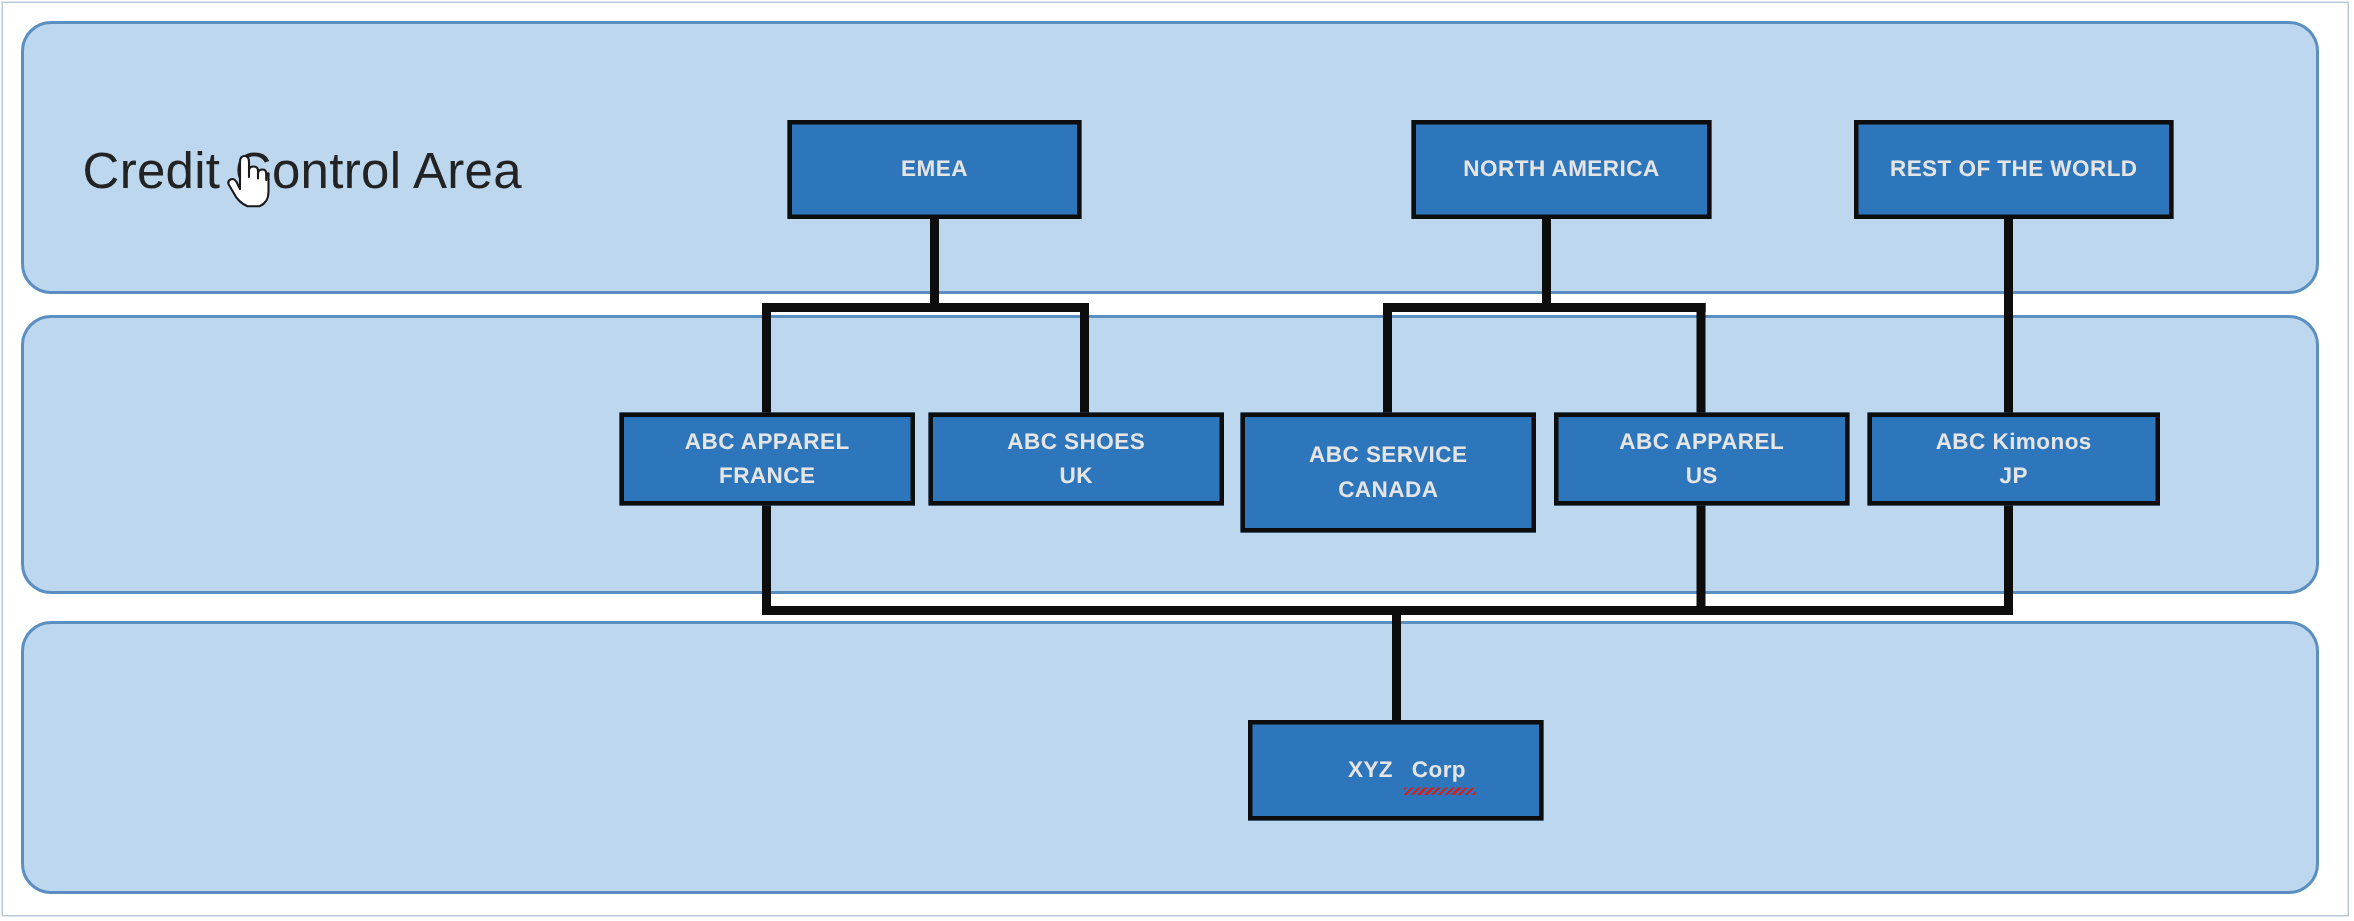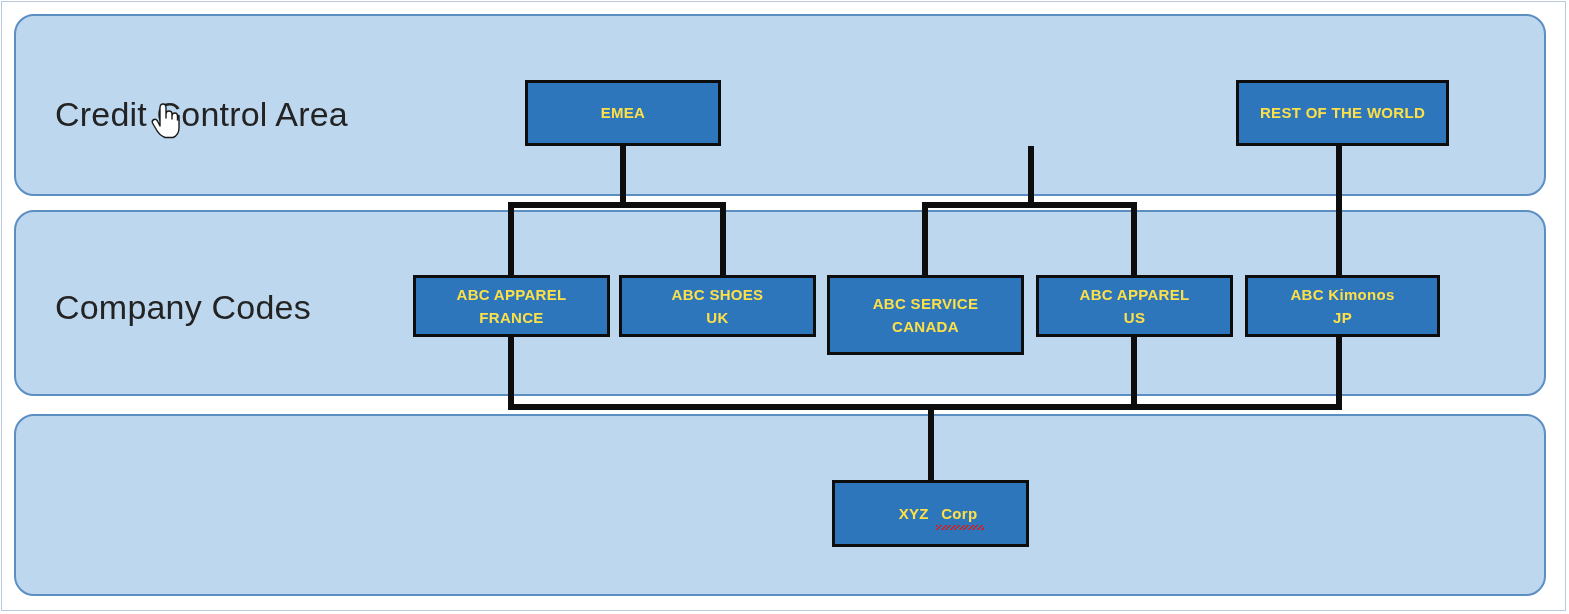--- a/index.html
+++ b/index.html
@@ -55,21 +55,21 @@
   
   .node {
     position: absolute;
     background: #2e76bc;
     border: 3px solid #0d0d0d;
     box-sizing: border-box;
     display: flex;
     align-items: center;
     justify-content: center;
     text-align: center;
-    color: #fde047;
+    color: #e5e5e5;
     font-weight: bold;
     font-size: 15px;
     line-height: 1.55;
     letter-spacing: 0.3px;
     font-family: "Liberation Sans", sans-serif;
     z-index: 5;
   }
   .node span { display: block; padding: 0 4px; }
 
   
@@ -128,21 +128,20 @@
 
 <div id="canvas">
 
   <div class="outer-frame"></div>
 
   <div class="band" id="band-credit"></div>
   <div class="band" id="band-company"></div>
   <div class="band" id="band-customer"></div>
 
   <div class="band-label" id="label-credit">Credit Control Area</div>
-  <div class="band-label" id="label-company">Company Codes</div>
 
   <div class="lnk v" style="left:620px; top:146px; height:62px;"></div>
   <div class="lnk h" style="left:508px; top:202px; width:218px;"></div>
   <div class="lnk v" style="left:508px; top:202px; height:75px;"></div>
   <div class="lnk v" style="left:720px; top:202px; height:75px;"></div>
 
   <div class="lnk v" style="left:1028px; top:146px; height:62px;"></div>
   <div class="lnk h" style="left:922px; top:202px; width:215px;"></div>
   <div class="lnk v" style="left:922px; top:202px; height:75px;"></div>
   <div class="lnk v" style="left:1131px; top:202px; height:75px;"></div>
@@ -151,20 +150,23 @@
 
   <div class="lnk v" style="left:508px; top:335px; height:73px;"></div>
   <div class="lnk v" style="left:1131px; top:335px; height:73px;"></div>
   <div class="lnk v" style="left:1336px; top:335px; height:73px;"></div>
   <div class="lnk h" style="left:508px; top:404px; width:834px;"></div>
   <div class="lnk v" style="left:928px; top:404px; height:78px;"></div>
 
   <div class="node" id="node-emea">
     <span>EMEA</span>
   </div>
+  <div class="node" id="node-na">
+    <span>NORTH AMERICA</span>
+  </div>
   <div class="node" id="node-row">
     <span>REST OF THE WORLD</span>
   </div>
 
   <div class="node" id="node-cc-fr">
     <div>
       <span>ABC APPAREL</span>
       <span>FRANCE</span>
     </div>
   </div>

